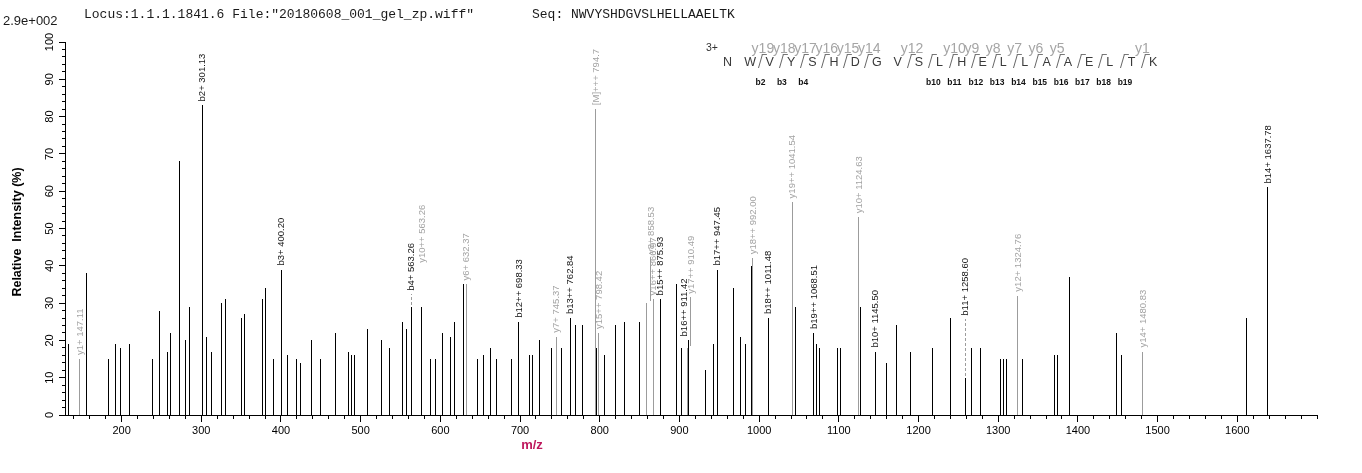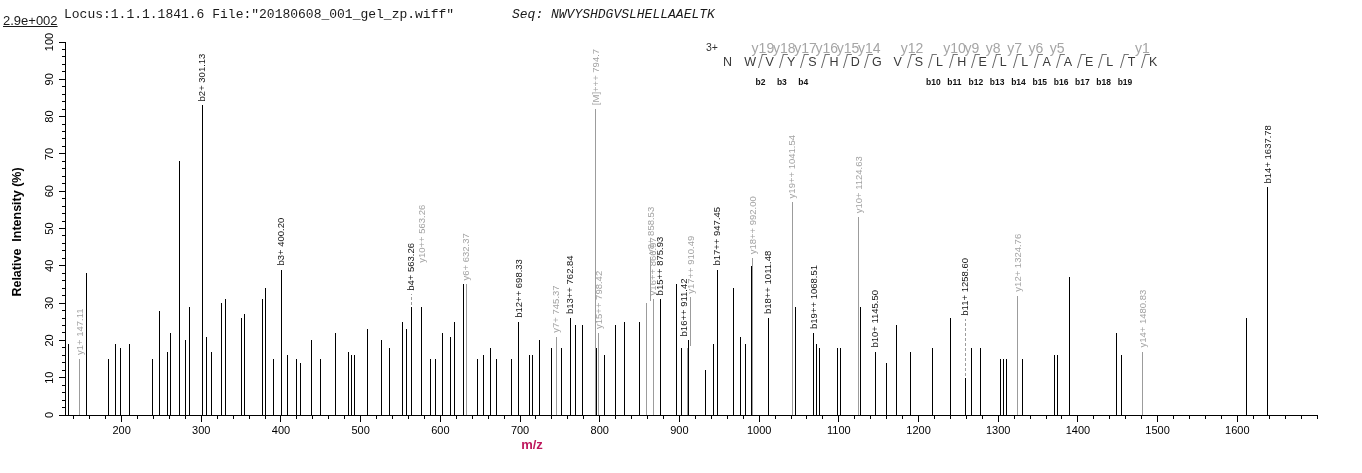--- a/index.html
+++ b/index.html
@@ -1,22 +1,22 @@
 <!DOCTYPE html>
 <html><head>
 <meta charset="utf-8">
 <style>
   html,body{margin:0;padding:0;background:#fff;}
   body{width:1362px;height:473px;position:relative;overflow:hidden;
        font-family:"Liberation Sans",sans-serif;color:#000;}
   .abs{position:absolute;}
-  .hdr-mono{font-family:"Liberation Mono","DejaVu Sans Mono",monospace;font-size:13px;color:#1a1a1a;white-space:pre;}
+  .hdr-mono{font-family:"Liberation Mono","DejaVu Sans Mono",monospace;font-size:13px;color:#1a1a1a;white-space:pre;margin-left:20px;}
   #hdr-left{left:64px;top:7px;}
-  #hdr-seq{left:512px;top:7px;font-style:italic;}
-  #max-int{left:3px;top:13px;font-size:13px;color:#1a1a1a;text-decoration:underline;}
+  #hdr-seq{left:512px;top:7px;}
+  #max-int{left:3px;top:13px;font-size:13px;color:#1a1a1a;}
   #charge{left:706px;top:41px;font-size:10.5px;color:#333;}
   #ylab-title{top:232px;left:17px;transform:translate(-50%,-50%) rotate(-90deg);
               font-weight:bold;font-size:12.5px;white-space:pre;color:#000;}
   #xlab-title{left:532px;top:437px;transform:translateX(-50%);font-weight:bold;font-size:13px;color:#be185d;}
   #plot{position:absolute;left:0;top:0;}
   
   #seqpanel{left:716px;top:40px;height:60px;white-space:nowrap;}
   .res{position:relative;display:inline-block;width:21.3px;height:58px;vertical-align:top;}
   .res .aa{position:absolute;left:7px;top:15px;font-size:12.5px;font-weight:500;color:#3a3a3a;}
   .res .ylab{position:absolute;left:-7px;top:0px;font-size:14px;color:#a5a5a5;}

